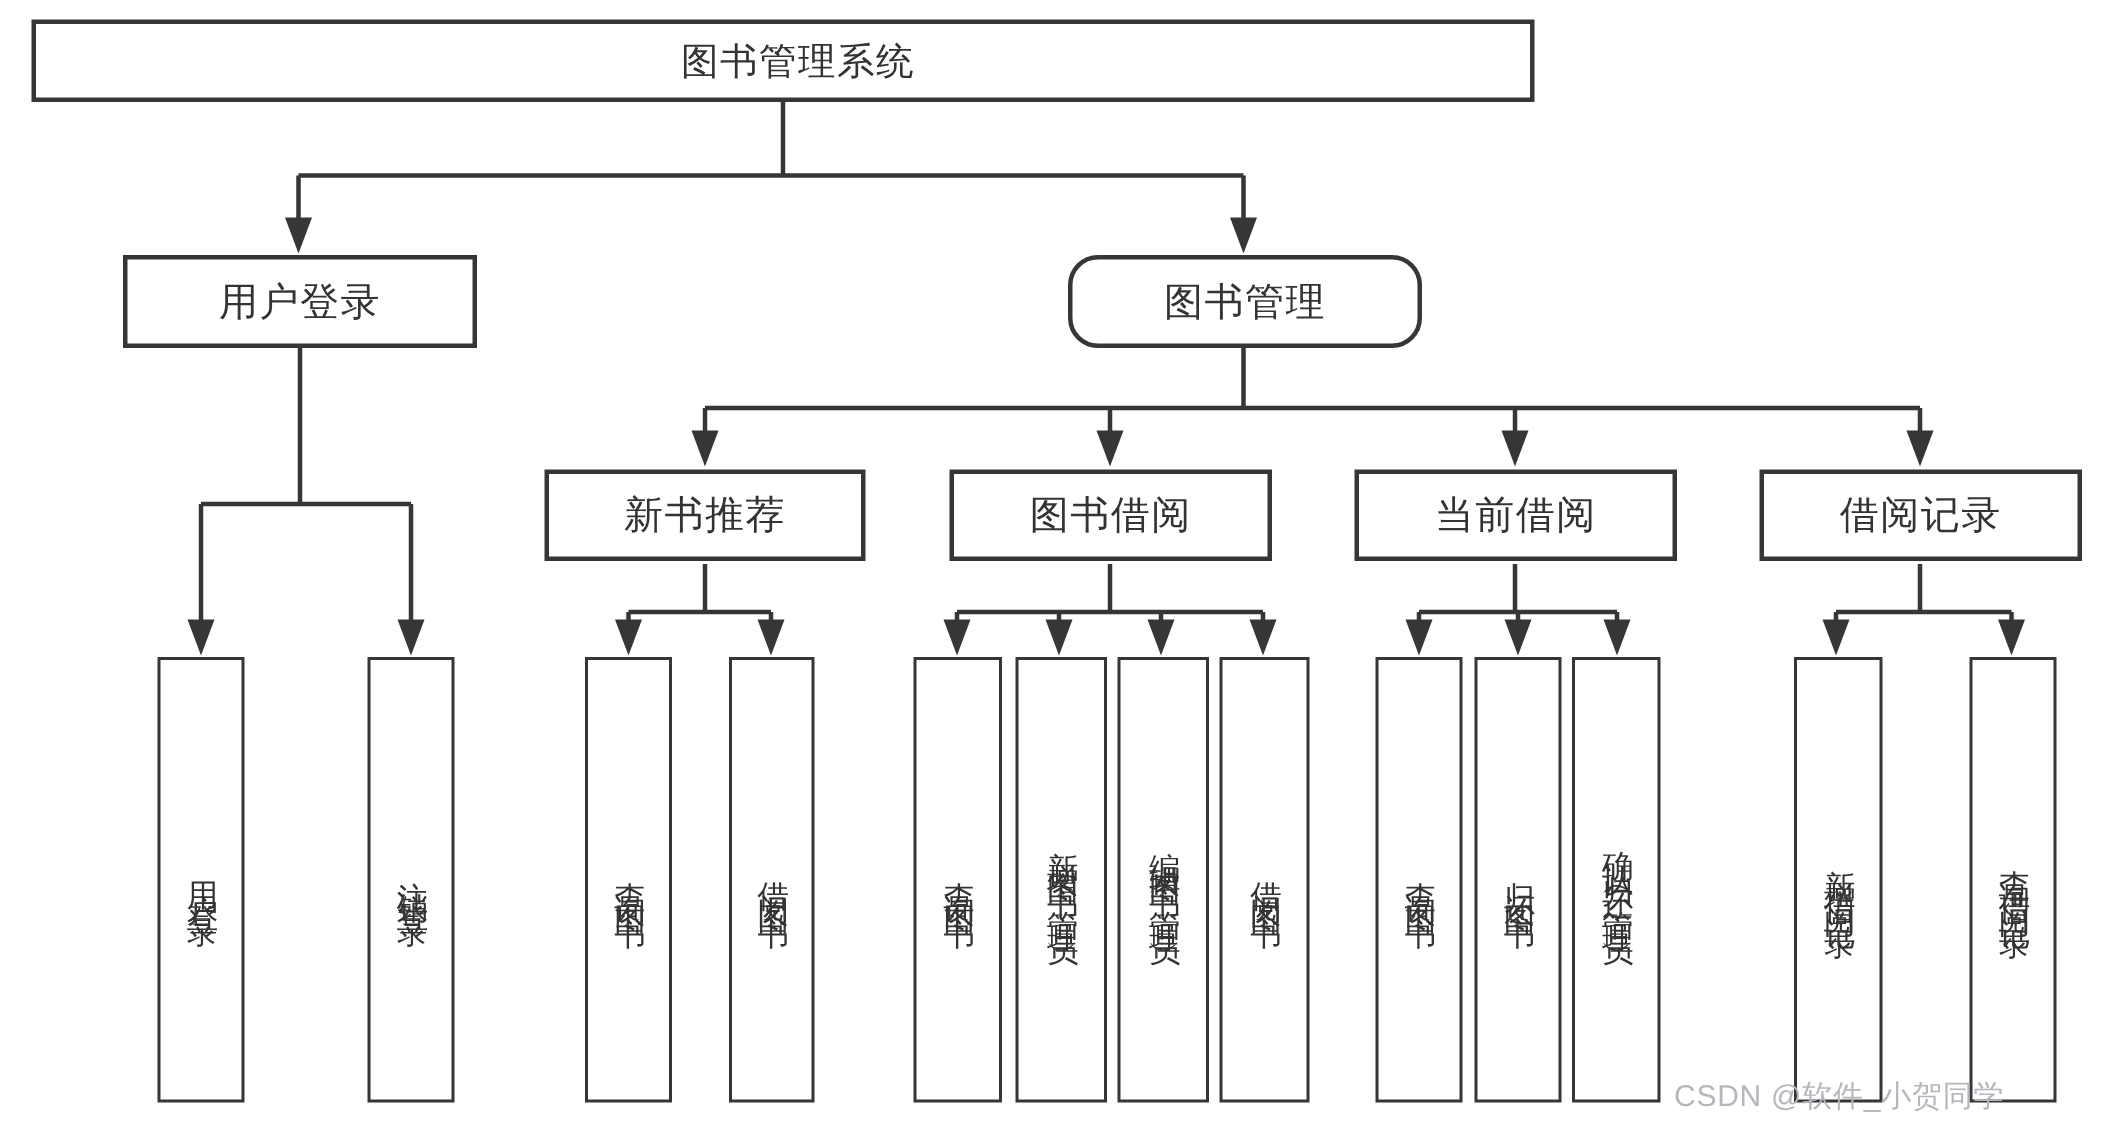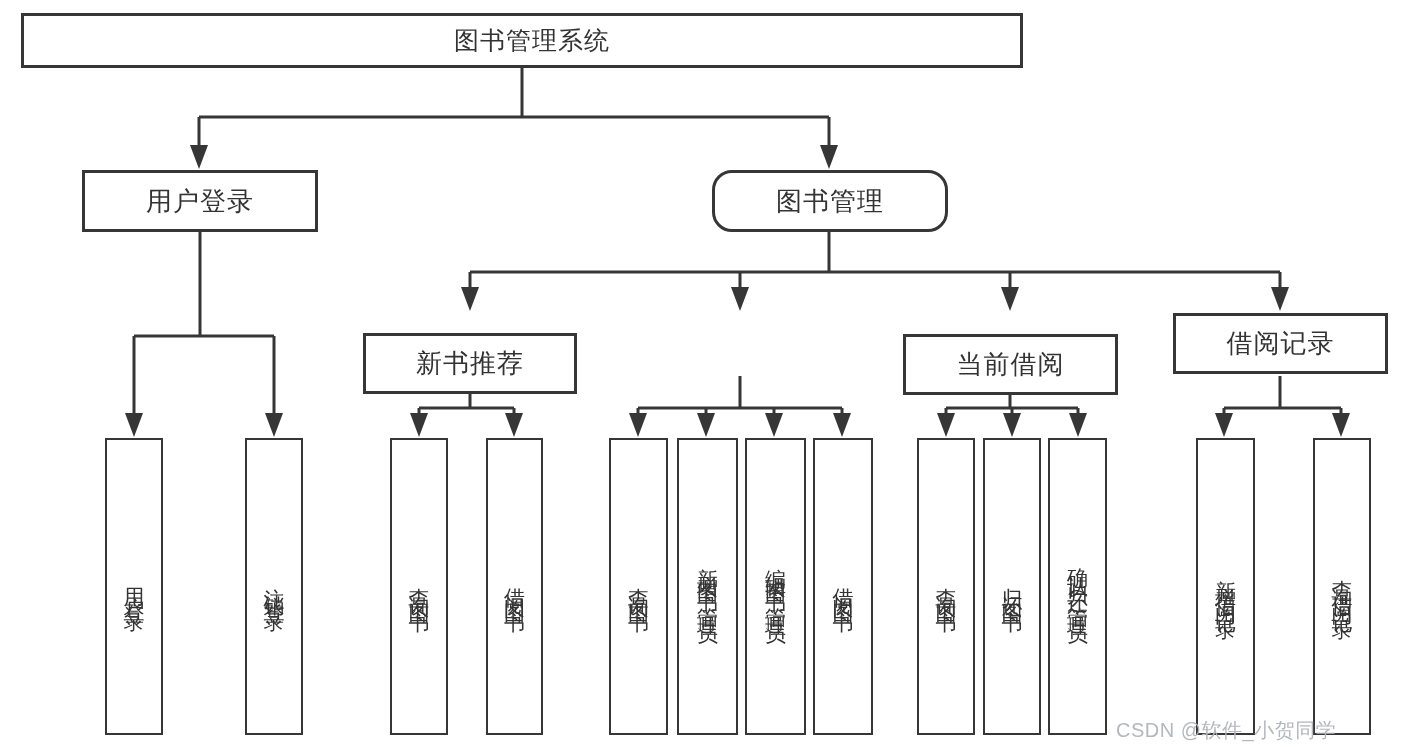--- a/index.html
+++ b/index.html
@@ -122,24 +122,27 @@
     <span>图书管理系统</span>
   </div>
 
   <div class="hbox l2" style="left:82px; top:170px; width:236px; height:62px;">
     <span>用户登录</span>
   </div>
   <div class="hbox l2" style="left:712px; top:170px; width:236px; height:62px;border-radius:20px;">
     <span>图书管理</span>
   </div>
 
-  <div class="hbox l3" style="left:363px; top:313px; width:214px; height:61px;margin-top:20px;">
+  <div class="hbox l3" style="left:363px; top:313px; width:214px; height:61px;">
     <span>新书推荐</span>
   </div>
-  <div class="hbox l3" style="left:903px; top:313px; width:215px; height:61px;margin-top:21px;">
+  <div class="hbox l3" style="left:633px; top:313px; width:215px; height:61px;">
+    <span>图书借阅</span>
+  </div>
+  <div class="hbox l3" style="left:903px; top:313px; width:215px; height:61px;">
     <span>当前借阅</span>
   </div>
   <div class="hbox l3" style="left:1173px; top:313px; width:215px; height:61px;">
     <span>借阅记录</span>
   </div>
 
   <div class="vbox" style="left:105px; width:58px;">
     <span class="vtext">用户登录</span>
   </div>
   <div class="vbox" style="left:245px; width:58px;">

